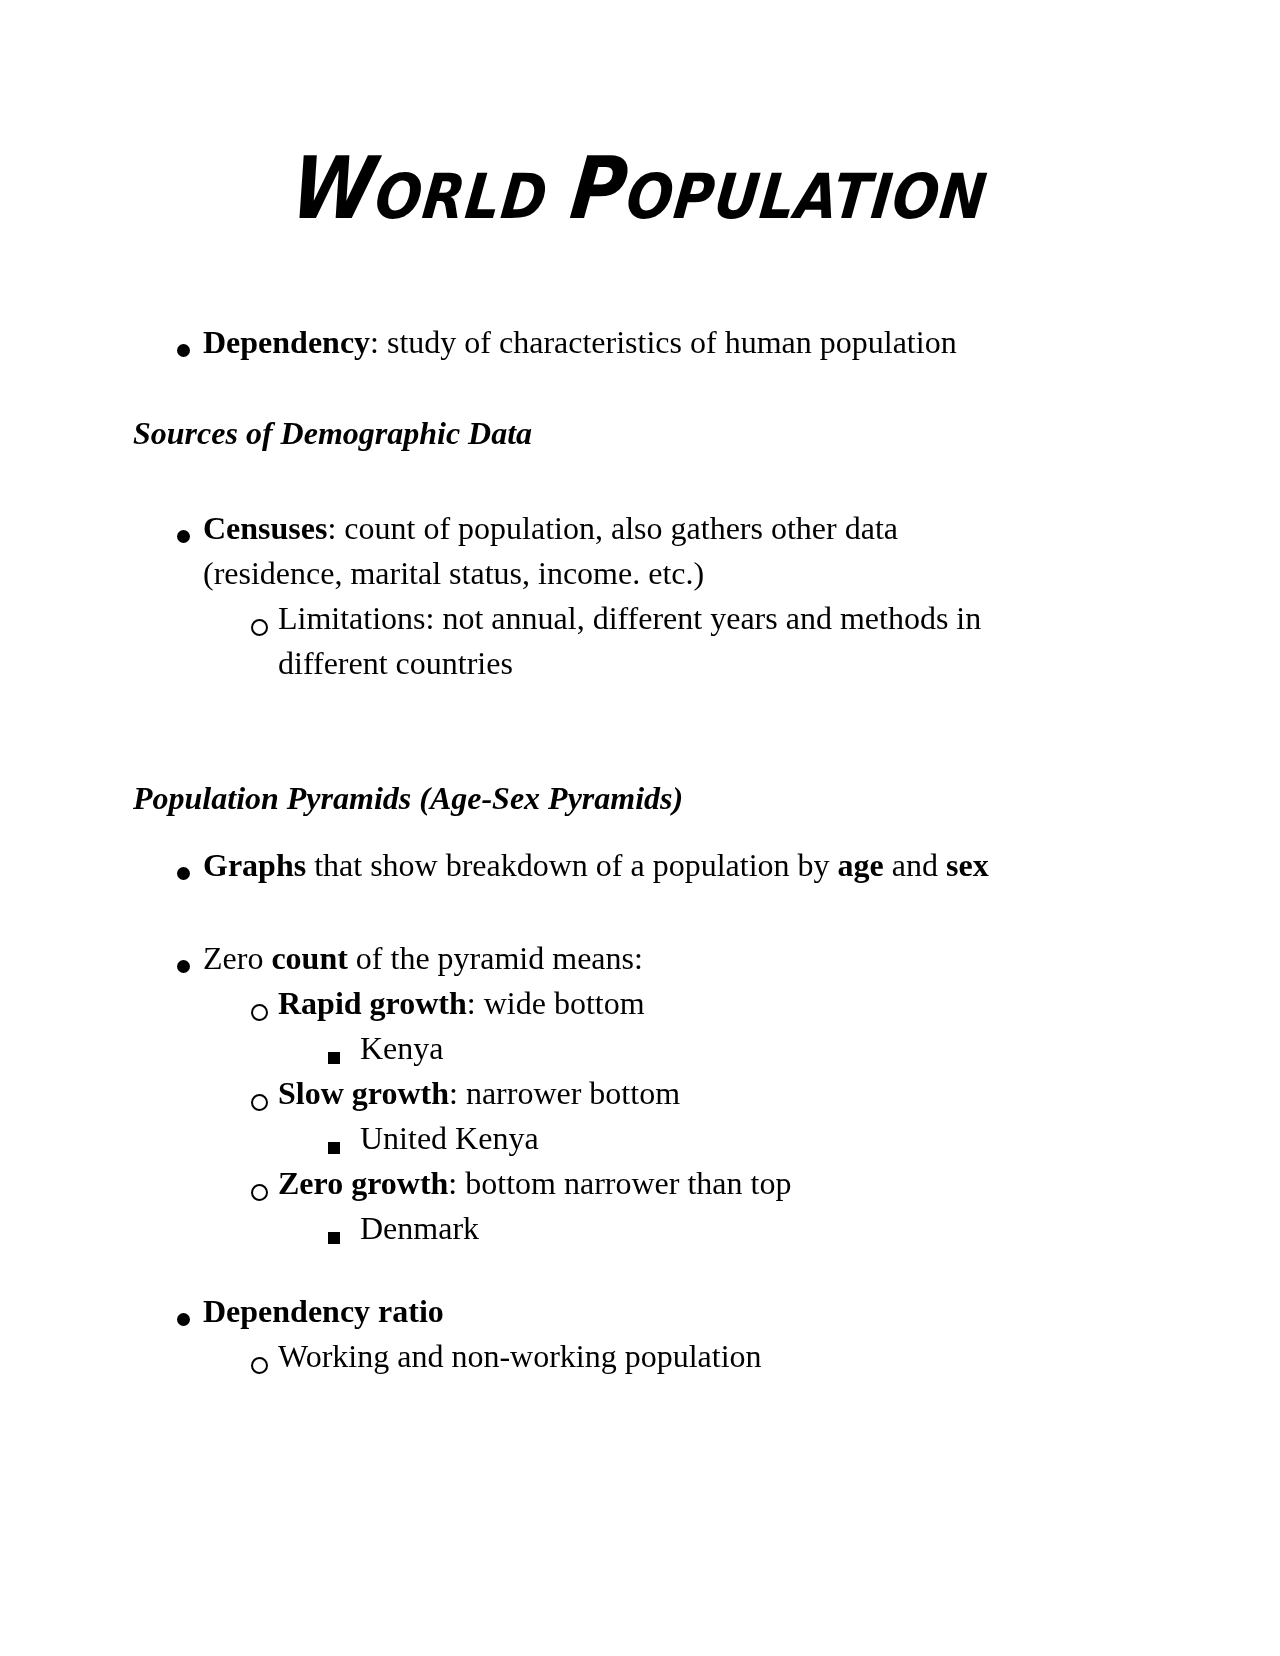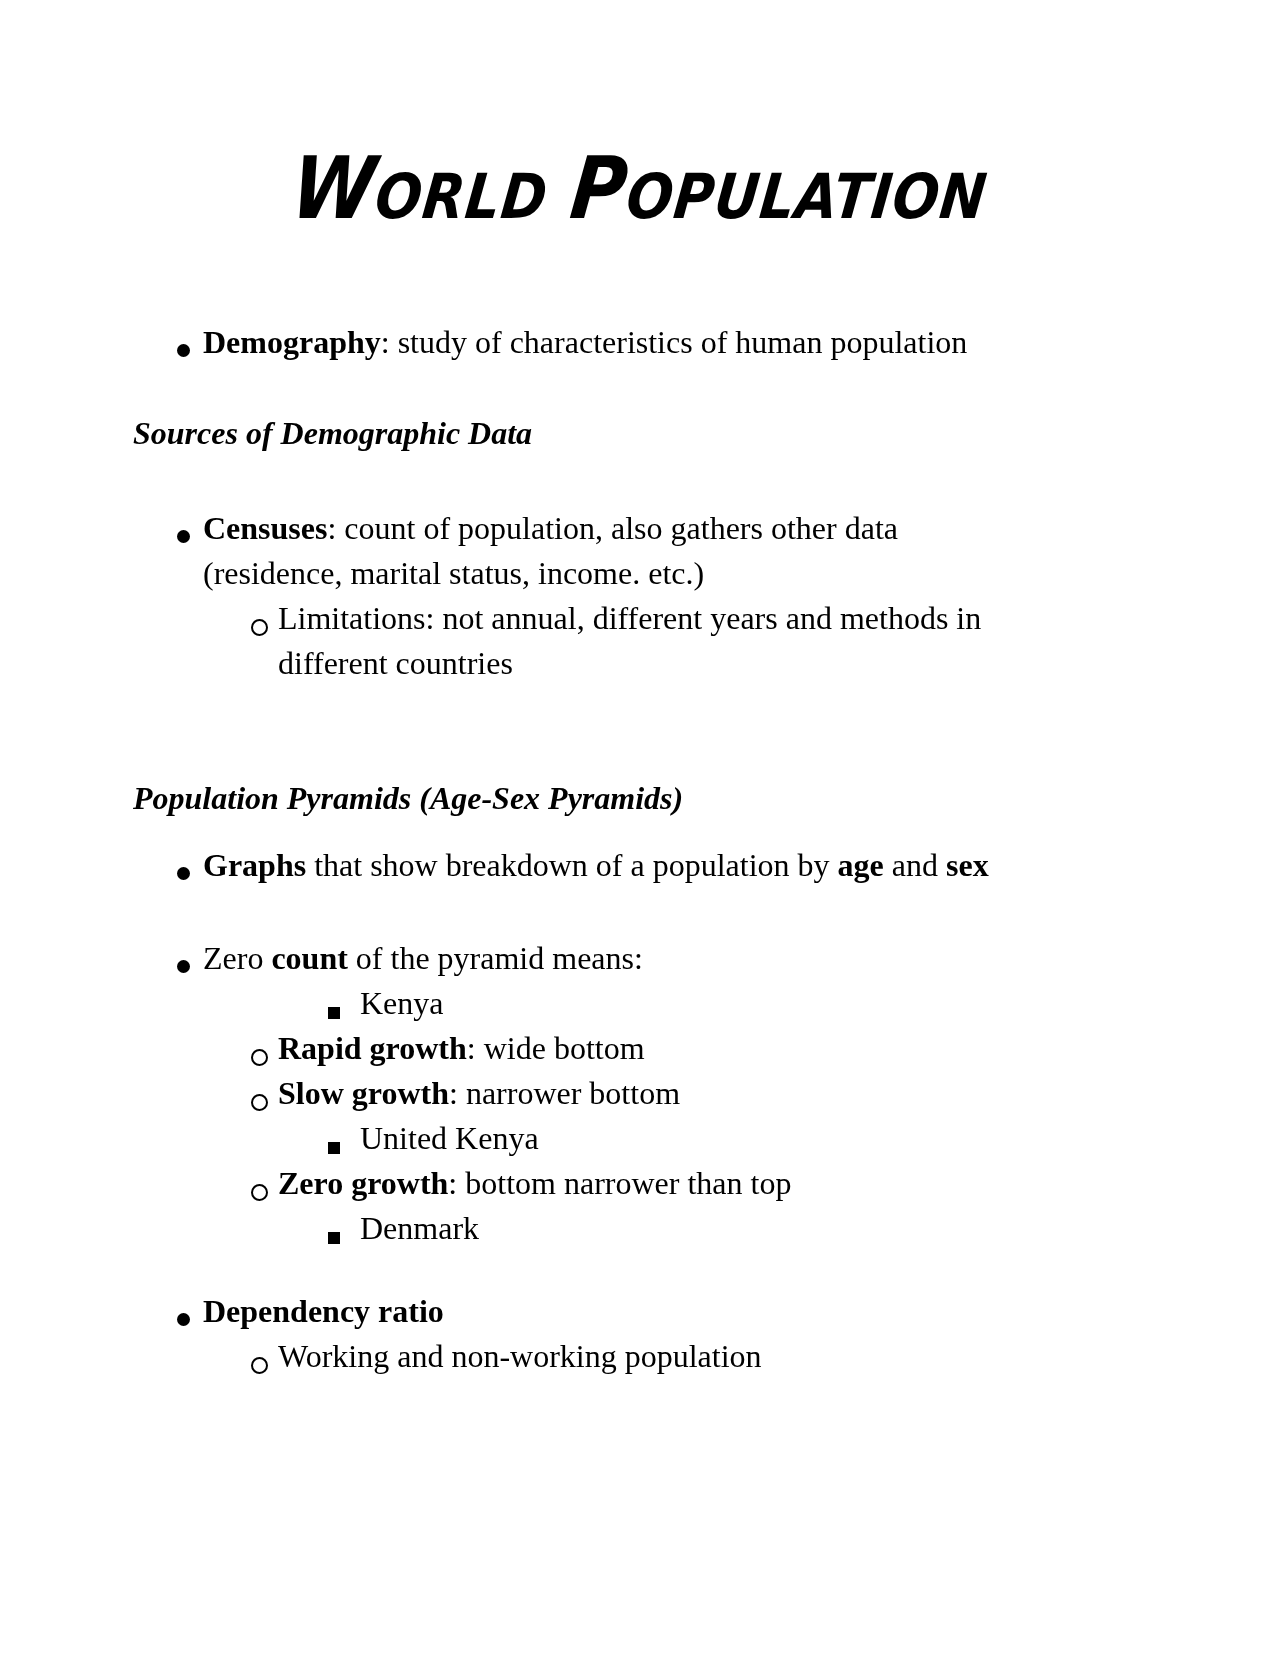--- a/index.html
+++ b/index.html
@@ -81,21 +81,21 @@
 </style>
 </head>
 <body>
 
 <div class="page">
 
   <h1 class="doc-title"><span class="initial word1">W</span><span>ORLD</span><span class="initial word2">P</span><span>OPULATION</span></h1>
 
   <div class="li l1 mt-demography">
     <span class="marker disc"></span>
-    <span class="b">Demography</span><span>: study of characteristics of human population</span>
+    <span class="b">Dependency</span><span>: study of characteristics of human population</span>
   </div>
 
   <div class="h mt-sources">Sources of Demographic Data</div>
 
   <div class="li l1 mt-censuses">
     <span class="marker disc"></span>
     <div><span class="b">Censuses</span><span>: count of population, also gathers other data</span></div>
     <div>(residence, marital status, income. etc.)</div>
   </div>
 
@@ -111,27 +111,27 @@
   <div class="li l1 mt-graphs">
     <span class="marker disc"></span>
     <span class="b">Graphs</span><span> that show breakdown of a population by </span><span class="b">age</span><span> and </span><span class="b">sex</span>
   </div>
 
   <div class="li l1 mt-shape">
     <span class="marker disc"></span>
     <span>Zero </span><span class="b">count</span><span> of the pyramid means:</span>
   </div>
 
+  <div class="li l2">
+    <span class="marker circ"></span>
+    <span class="b">Rapid growth</span><span>: wide bottom</span>
+  </div>
   <div class="li l3">
     <span class="marker sq"></span>
     <span>Kenya</span>
-  </div>
-  <div class="li l2">
-    <span class="marker circ"></span>
-    <span class="b">Rapid growth</span><span>: wide bottom</span>
   </div>
 
   <div class="li l2">
     <span class="marker circ"></span>
     <span class="b">Slow growth</span><span>: narrower bottom</span>
   </div>
   <div class="li l3">
     <span class="marker sq"></span>
     <span>United Kenya</span>
   </div>

